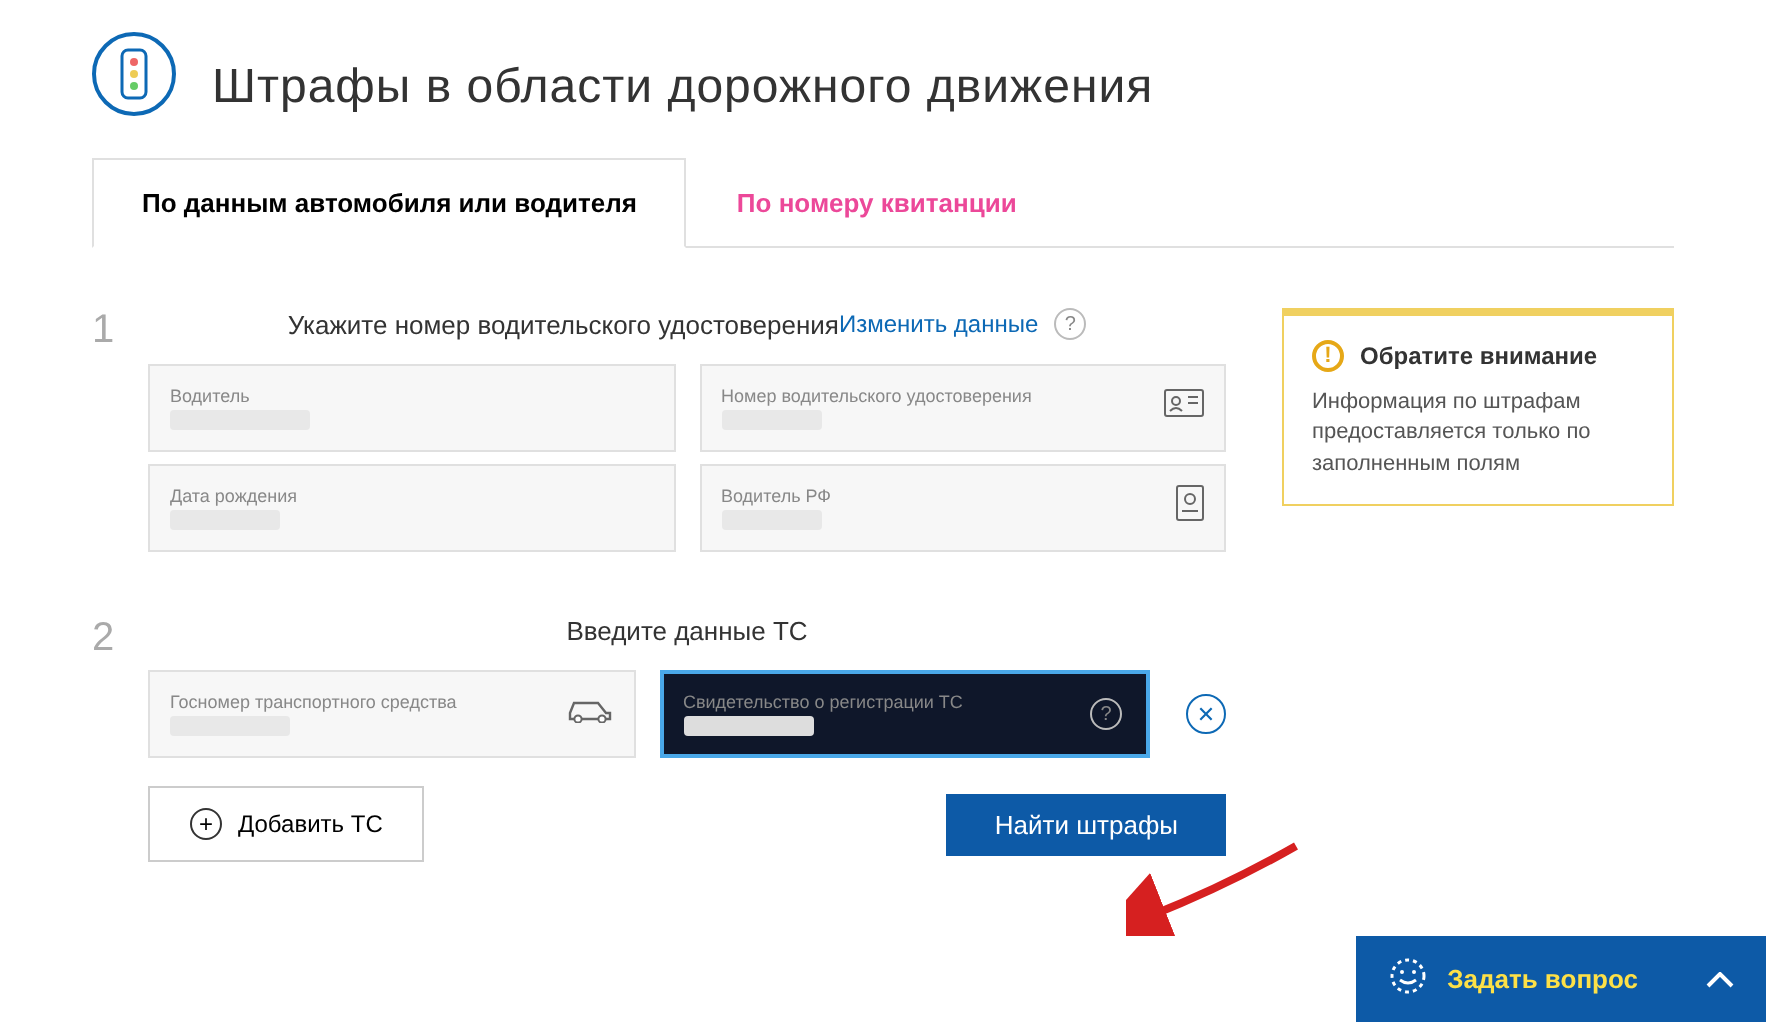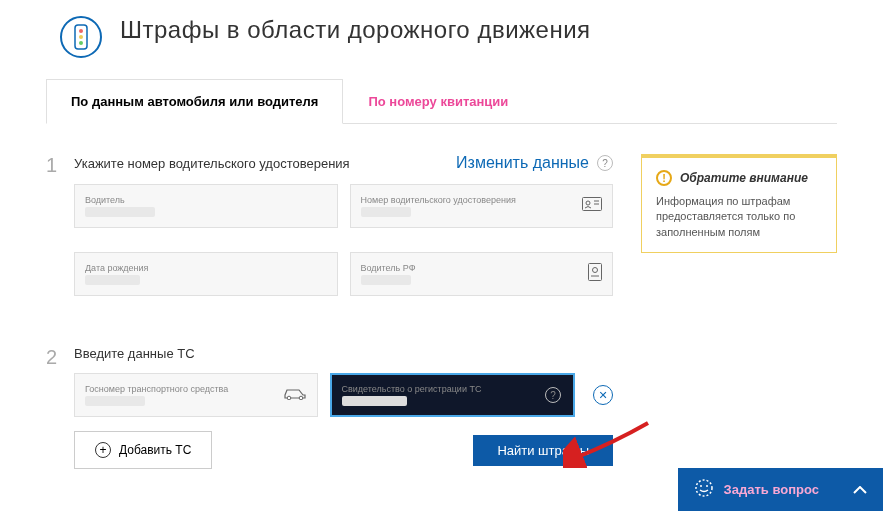--- a/index.html
+++ b/index.html
@@ -1,54 +1,54 @@
 <!DOCTYPE html>
 <html><head>
 <meta charset="utf-8">
 <style>
   * { box-sizing: border-box; margin: 0; padding: 0; }
   body { font-family: Arial, Helvetica, sans-serif; background: #fff; color: #333; width: 883px; height: 511px; overflow: hidden; position: relative; }
-  .header { display: flex; align-items: flex-start; padding: 16px 60px 20px; }
+  .header { display: flex; align-items: flex-end; padding: 16px 46px 20px; }
   .header-icon { width: 42px; height: 42px; border: 2px solid #0d69b5; border-radius: 50%; display: flex; align-items: center; justify-content: center; margin-right: 18px; }
   .page-title { font-size: 24px; font-weight: 400; color: #333; letter-spacing: 0.5px; }
   .tabs { display: flex; margin: 0 46px; border-bottom: 1px solid #e0e0e0; }
   .tab { padding: 14px 24px; font-size: 13px; cursor: pointer; border: 1px solid transparent; position: relative; top: 1px; }
   .tab.active { font-weight: bold; color: #000000; border: 1px solid #e0e0e0; border-bottom: 1px solid #fff; background: #fff; }
   .tab.inactive { color: #ec4899; font-weight: bold; }
   .content { display: flex; padding: 30px 46px 0; gap: 28px; }
   .main { flex: 1; }
   .step { display: flex; margin-bottom: 26px; }
   .step-num { font-size: 20px; color: #aaa; width: 28px; flex-shrink: 0; font-weight: 300; }
   .step-body { flex: 1; }
-  .step-head { display: flex; justify-content: space-between; align-items: center; margin-bottom: 12px; }
+  .step-head { display: flex; justify-content: center; align-items: center; margin-bottom: 12px; }
   .step-title { font-size: 13px; color: #333; }
   .step-actions { display: flex; align-items: center; gap: 8px; }
-  .link { color: #0d69b5; font-size: 16px; cursor: pointer; }
+  .link { color: #0d69b5; font-size: 12px; cursor: pointer; }
   .q-icon { width: 16px; height: 16px; border: 1px solid #bbb; border-radius: 50%; display: inline-flex; align-items: center; justify-content: center; font-size: 10px; color: #888; cursor: pointer; }
-  .field-row { display: flex; gap: 12px; margin-bottom: 24px; }
+  .field-row { display: flex; gap: 12px; margin-bottom: 6px; }
   .field { flex: 1; border: 1px solid #e0e0e0; background: #f7f7f7; padding: 6px 10px; position: relative; min-height: 44px; display: flex; flex-direction: column; justify-content: center; }
   .field.active { border: 2px solid #4aa8e8; background: #0f172a; }
   .field-label { font-size: 9px; color: #888; margin-bottom: 2px; }
   .blur { background: #e8e8e8; height: 10px; width: 70px; border-radius: 2px; }
   .field-icon { position: absolute; right: 10px; top: 50%; transform: translateY(-50%); color: #666; }
   .field-q { position: absolute; right: 12px; top: 50%; transform: translateY(-50%); }
   .clear-btn { width: 20px; height: 20px; border: 1.5px solid #0d69b5; border-radius: 50%; display: flex; align-items: center; justify-content: center; color: #0d69b5; font-size: 11px; cursor: pointer; margin-left: 6px; align-self: center; }
   .vehicle-row { display: flex; gap: 12px; align-items: flex-start; margin-bottom: 14px; }
   .buttons-row { display: flex; justify-content: space-between; align-items: center; }
   .add-btn { border: 1px solid #ccc; padding: 10px 20px; font-size: 12px; display: flex; align-items: center; gap: 8px; cursor: pointer; background: #fff; }
   .plus-icon { width: 16px; height: 16px; border: 1.5px solid #333; border-radius: 50%; display: inline-flex; align-items: center; justify-content: center; font-size: 12px; line-height: 1; }
   .primary-btn { background: #0d5aa7; color: #fff; border: none; padding: 8px 24px; font-size: 13px; cursor: pointer; }
   .sidebar { width: 196px; }
   .notice { border: 1px solid #f0d060; border-top: 4px solid #f0d060; padding: 12px 14px; background: #fff; }
   .notice-head { display: flex; align-items: center; gap: 8px; margin-bottom: 8px; }
   .warn-icon { width: 16px; height: 16px; border: 2px solid #e6a817; border-radius: 50%; display: inline-flex; align-items: center; justify-content: center; color: #e6a817; font-size: 11px; font-weight: bold; }
-  .notice-title { font-size: 12px; font-weight: bold; color: #333; font-style: italic; }
+  .notice-title { font-size: 12px; font-weight: bold; color: #333; }
   .notice-text { font-size: 11px; color: #555; line-height: 1.4; }
   .arrow { position: absolute; right: 230px; top: 418px; pointer-events: none; }
-  .ask-widget { position: absolute; bottom: 0; right: 0; background: #0d5aa7; color: #f9a8d4; padding: 10px 16px; display: flex; align-items: center; gap: 10px; font-size: 13px; font-weight: bold; cursor: pointer; }
+  .ask-widget { position: absolute; bottom: 0; right: 0; background: #0d5aa7; color: #fde047; padding: 10px 16px; display: flex; align-items: center; gap: 10px; font-size: 13px; font-weight: bold; cursor: pointer; }
   .chevron { margin-left: 24px; }
 </style>
 </head>
 <body>
 
 <div class="header">
   <div class="header-icon">
     <svg width="14" height="26" viewBox="0 0 14 26">
       <rect x="1" y="1" width="12" height="24" rx="3" fill="none" stroke="#0d69b5" stroke-width="1.5"></rect>
       <circle cx="7" cy="7" r="2" fill="#e66"></circle>

